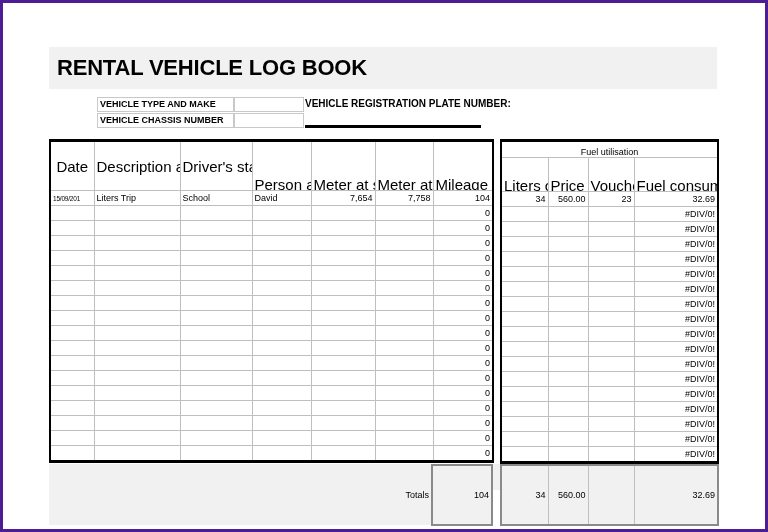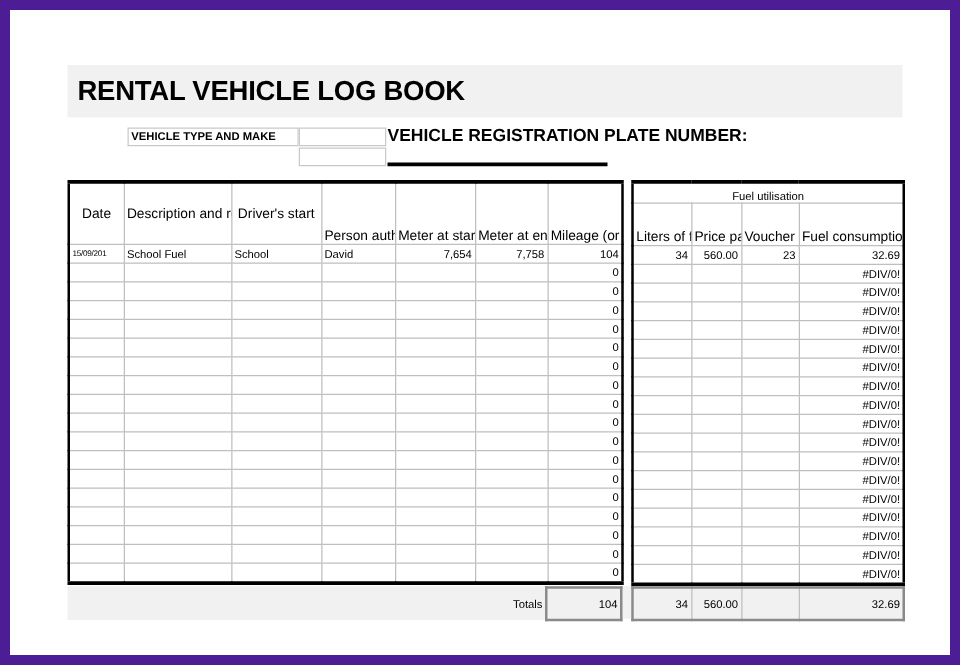--- a/index.html
+++ b/index.html
@@ -11,21 +11,21 @@
     width: 768px;
     height: 532px;
     font-family: "Liberation Sans", sans-serif;
     overflow: hidden;
   }
   #page {
     position: relative;
     width: 768px;
     height: 532px;
     box-sizing: border-box;
-    border: 8px solid #4c1d95;
+    border: 3px solid #4c1d95;
     background: #ffffff;
   }
   #sheet {
     position: absolute;
     left: 46px;
     top: 44px;
     width: 668px;
   }
 
   
@@ -70,21 +70,21 @@
   }
   .v-type   { left: 0px;   top: 0px;  width: 137px; }
   .v-typeval{ left: 137px; top: 0px;  width: 70px;  }
   .v-chas   { left: 0px;   top: 16px; width: 137px; }
   .v-chasval{ left: 137px; top: 16px; width: 70px;  }
 
   .vinfo .regtext {
     position: absolute;
     left: 208px;
     top: 0px;
-    font-size: 14px;
+    font-size: 10px;
     font-weight: bold;
     line-height: 13px;
     white-space: nowrap;
     color: #000000;
   }
   .vinfo .regline {
     position: absolute;
     left: 208px;
     top: 28px;
     width: 176px;
@@ -116,21 +116,21 @@
     overflow: hidden;
     white-space: nowrap;
     vertical-align: bottom;
     background: #ffffff;
     font-weight: normal;
   }
 
   
   .hdr td {
     font-weight: bold;
-    font-size: 11px;
+    font-size: 15px;
     line-height: 11px;
     white-space: normal;
     vertical-align: bottom;
     height: 48px;
     background: #ffffff;
   }
   .hdr td.ctr { text-align: center; vertical-align: middle; }
 
   .grouphdr td {
     font-weight: bold;
@@ -160,21 +160,21 @@
   }
   .totals .left-block, .totals .right-block { position: relative; }
   table.totgrid {
     border-collapse: collapse;
     table-layout: fixed;
     width: 100%;
     font-size: 9px;
   }
   table.totgrid td {
     height: 24px;
-    padding: 0 2px;
+    padding: 17px 2px;
     background: #f1f1f1;
     white-space: nowrap;
     overflow: hidden;
     border: none;
   }
   table.totgrid td.boxed {
     border: 2px solid #8a8a8a;
     background: #f1f1f1;
   }
   .totals-label { text-align: right; padding-right: 6px; }
@@ -189,20 +189,21 @@
   <div id="sheet">
 
     <div class="title-band">
       <div class="title">RENTAL VEHICLE LOG BOOK</div>
     </div>
 
     <div class="vinfo">
       <div class="cellbox v-type lbl">VEHICLE TYPE AND MAKE</div>
       <div class="cellbox v-typeval"></div>
 
+      <div class="cellbox v-chas lbl">VEHICLE CHASSIS NUMBER</div>
       <div class="cellbox v-chasval"></div>
 
       <div class="regtext">VEHICLE REGISTRATION PLATE NUMBER:</div>
       <div class="regline"></div>
     </div>
 
     <div class="tables">
 
       <div class="left-block">
         <table class="grid">
@@ -222,21 +223,21 @@
               <td class="ctr">Driver's start</td>
               <td>Person authorising the trip</td>
               <td>Meter at start of trip</td>
               <td>Meter at end of trip</td>
               <td>Mileage (or kilometers) made</td>
             </tr>
           </tbody>
           <tbody id="trip-body">
               <tr class="body-row">
                 <td class="tiny">15/09/201</td>
-                <td>School Fuel</td>
+                <td>Liters Trip</td>
                 <td>School</td>
                 <td>David</td>
                 <td class="num">7,654</td>
                 <td class="num">7,758</td>
                 <td class="num">104</td>
               </tr>
               <tr class="body-row">
                 <td class="tiny"></td>
                 <td></td>
                 <td></td>

